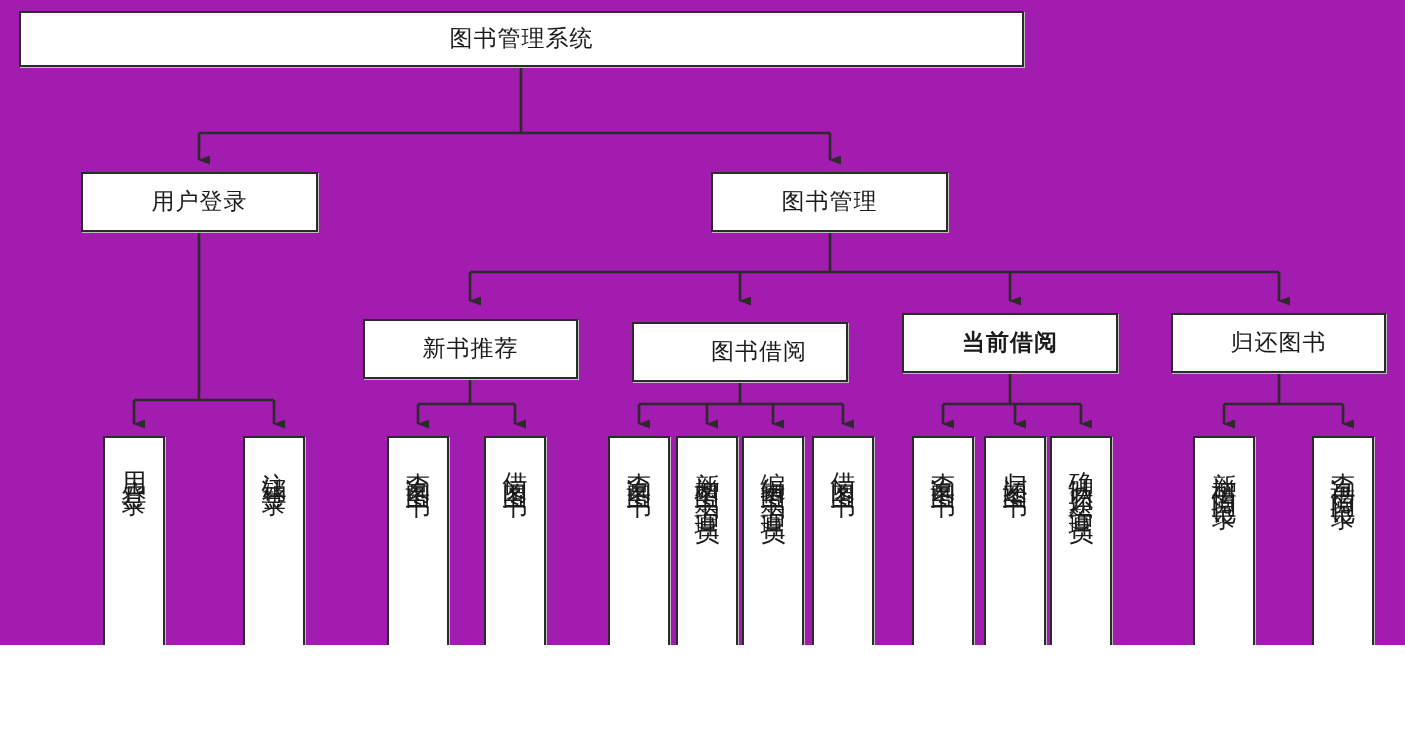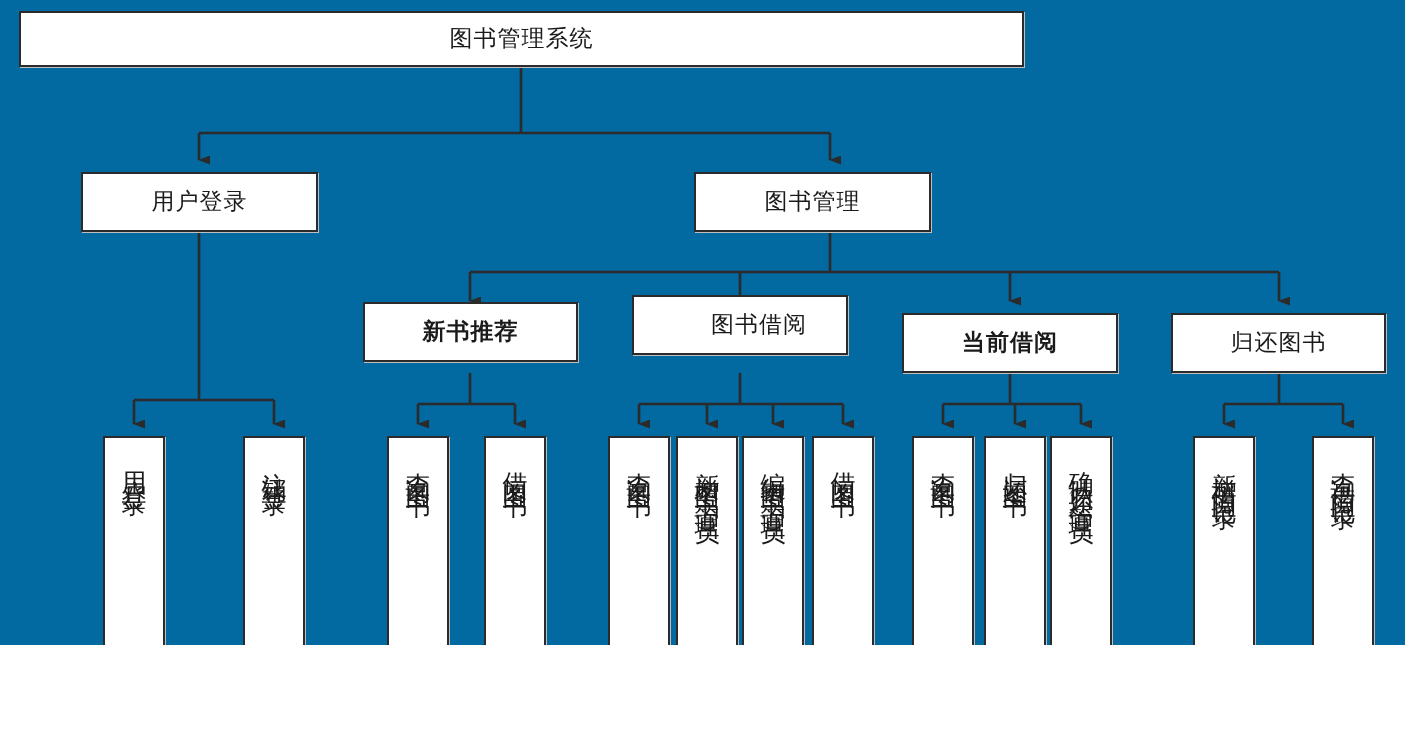--- a/index.html
+++ b/index.html
@@ -8,21 +8,21 @@
     padding: 0;
     background: #ffffff;
   }
   body {
     font-family: "DejaVu Sans", "Liberation Sans", sans-serif;
   }
   #canvas {
     position: relative;
     width: 1405px;
     height: 645px;
-    background: #0369a1;
+    background: #a21caf;
     overflow: hidden;
   }
   
   #edges {
     position: absolute;
     left: 0;
     top: 0;
     width: 1405px;
     height: 747px;
   }
@@ -127,27 +127,27 @@
     </g>
   </svg>
 
   <div id="nodes">
       <div class="node horizontal root" style="left: 19px; top: 11px; width: 1005px; height: 56px;">
         <span>图书管理系统</span>
       </div>
       <div class="node horizontal" style="left: 81px; top: 172px; width: 237px; height: 60px;">
         <span>用户登录</span>
       </div>
-      <div class="node horizontal" style="left: 694px; top: 172px; width: 237px; height: 60px;">
+      <div class="node horizontal" style="left: 711px; top: 172px; width: 237px; height: 60px;">
         <span>图书管理</span>
       </div>
-      <div class="node horizontal" style="left: 363px; top: 302px; width: 215px; height: 60px; font-weight: bold;">
+      <div class="node horizontal" style="left: 363px; top: 319px; width: 215px; height: 60px;">
         <span>新书推荐</span>
       </div>
-      <div class="node horizontal" style="left: 632px; top: 295px; width: 216px; height: 60px; padding-left: 38px;">
+      <div class="node horizontal" style="left: 632px; top: 322px; width: 216px; height: 60px; padding-left: 38px;">
         <span>图书借阅</span>
       </div>
       <div class="node horizontal" style="left: 902px; top: 313px; width: 216px; height: 60px; font-weight: bold;">
         <span>当前借阅</span>
       </div>
       <div class="node horizontal" style="left: 1171px; top: 313px; width: 215px; height: 60px;">
         <span>归还图书</span>
       </div>
       <div class="node vertical" style="left: 103px; top: 436px; width: 62px; height: 299px;">
         <span class="vtext">用户登录</span>

